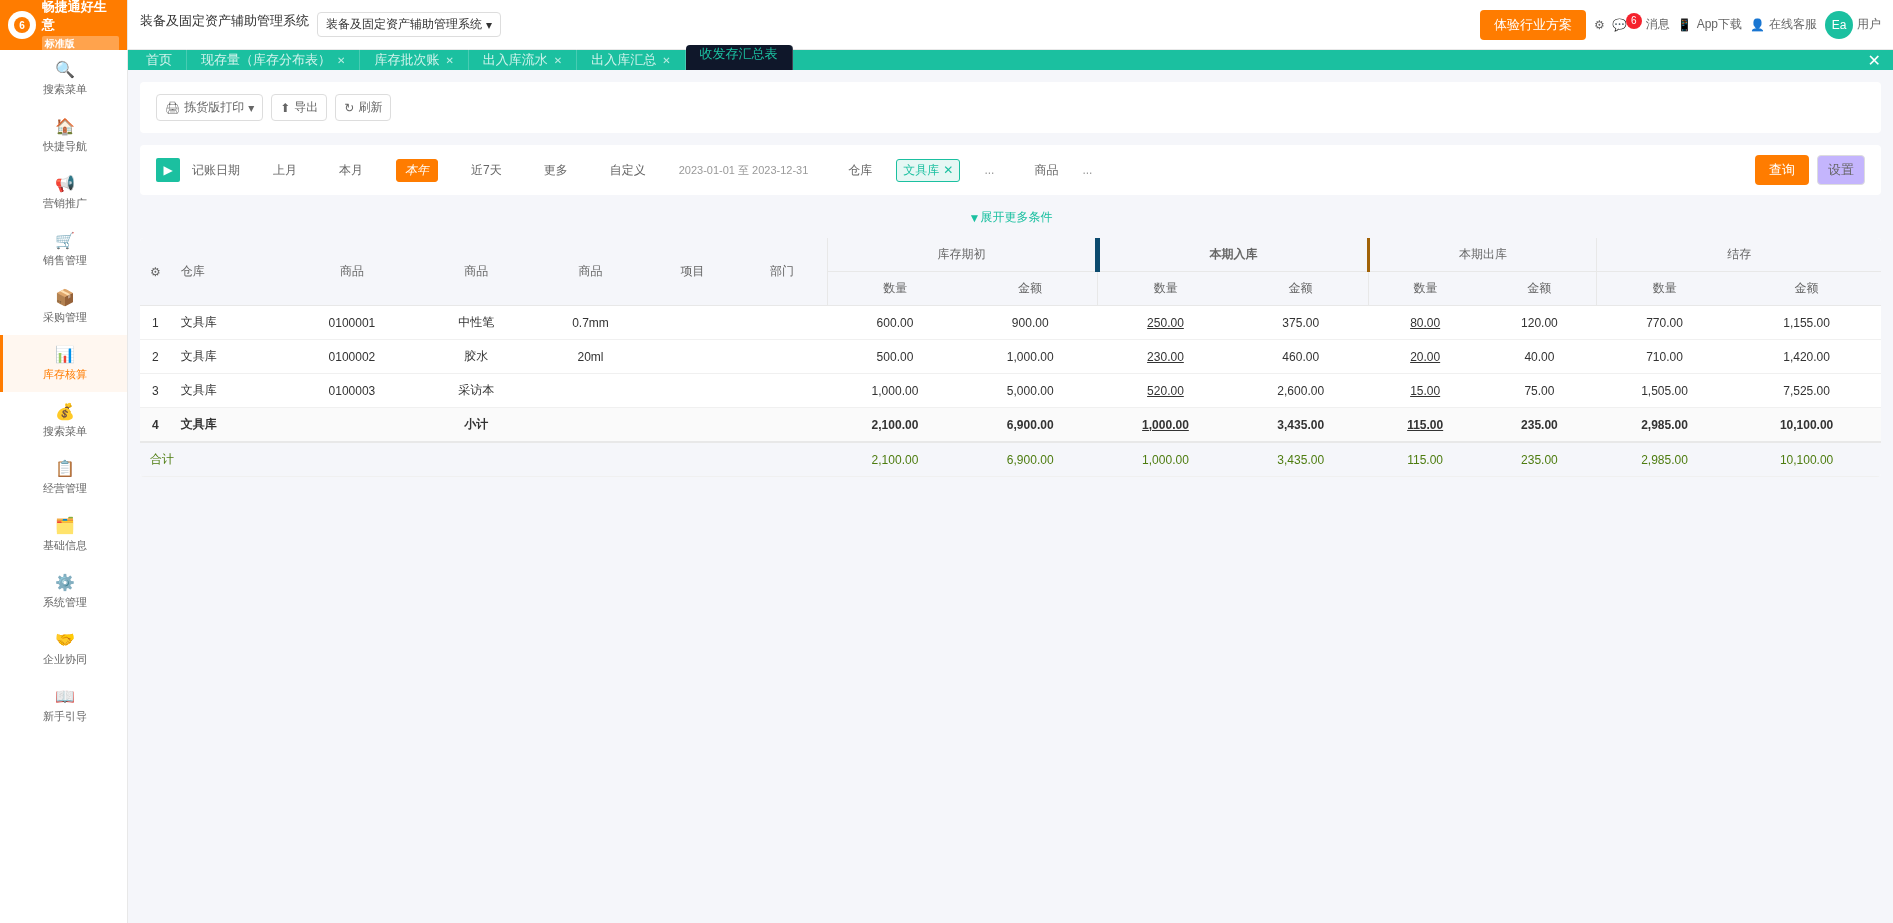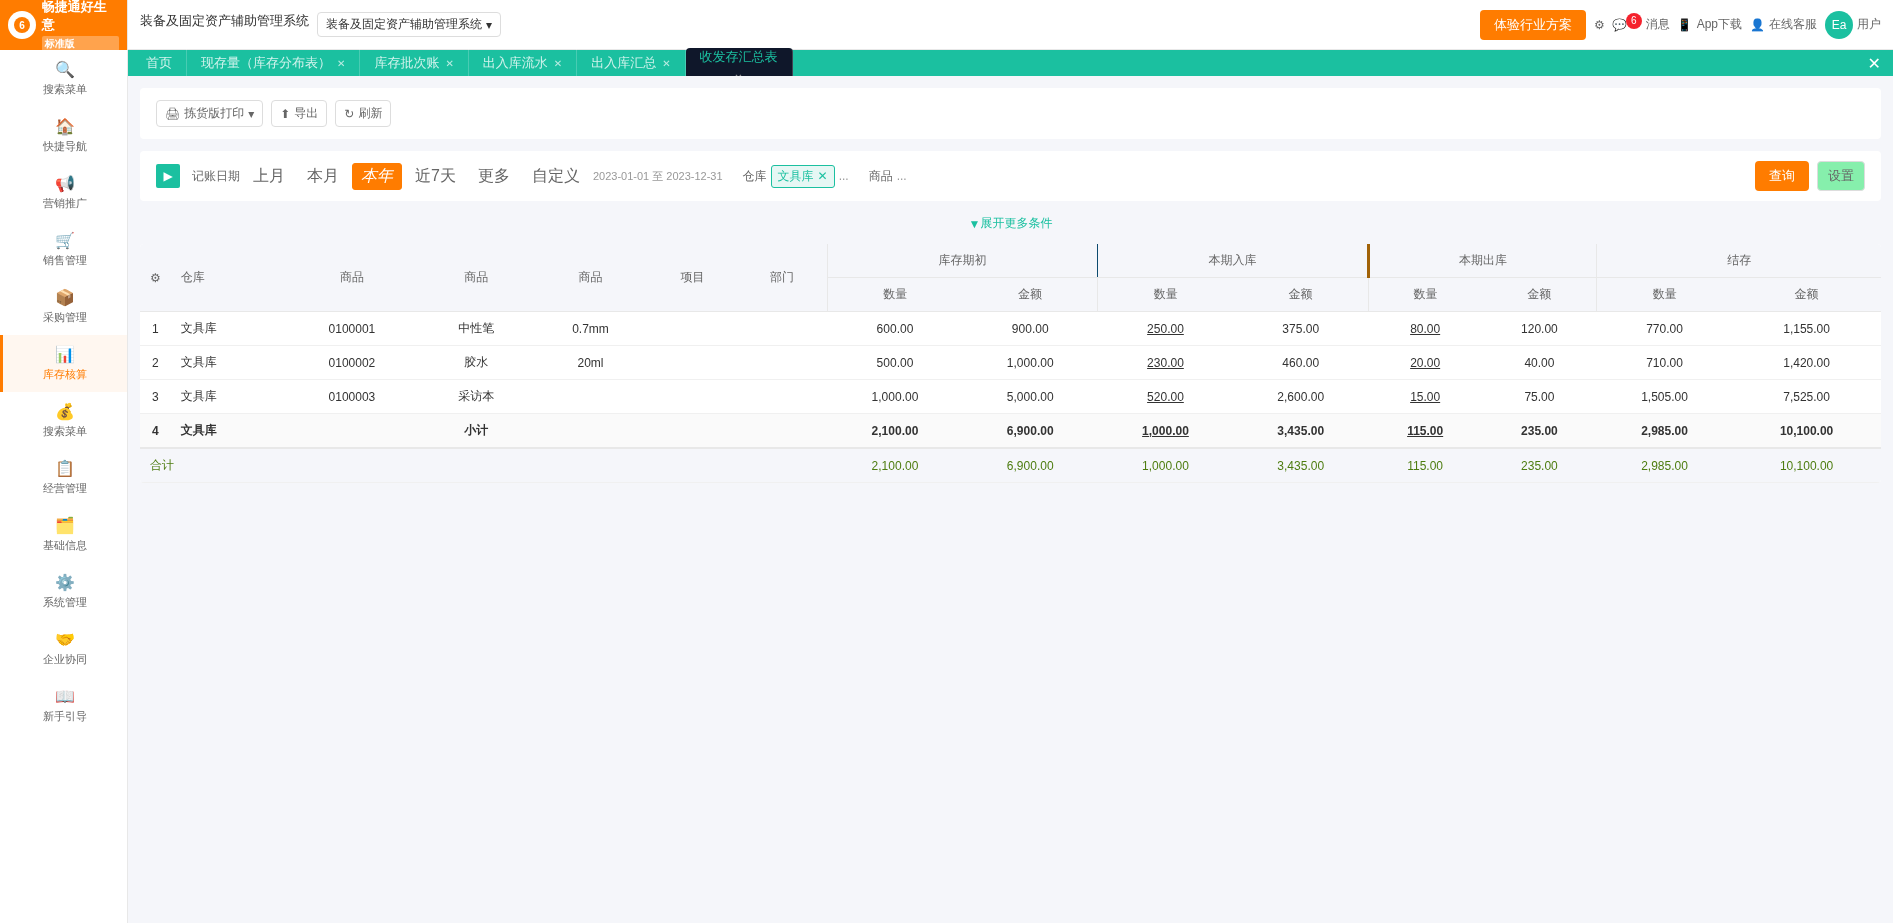--- a/index.html
+++ b/index.html
@@ -21,47 +21,47 @@
 
     
     .topbar { background: #fff; height: 50px; display: flex; align-items: center; padding: 0 12px; border-bottom: 1px solid #e8e8e8; gap: 8px; }
     .topbar-title { font-size: 13px; color: #333; flex: 1; display: flex; gap: 8px; }
     .topbar-selector { border: 1px solid #ddd; border-radius: 4px; padding: 3px 8px; font-size: 12px; display: flex; align-items: center; gap: 4px; cursor: pointer; }
     .topbar-btn { background: #ff7c00; color: #fff; border: none; border-radius: 4px; padding: 6px 14px; font-size: 13px; cursor: pointer; margin-left: 48px; }
     .topbar-icon-btn { display: flex; align-items: center; gap: 4px; color: #666; font-size: 12px; cursor: pointer; }
     .badge { background: #f5222d; color: #fff; border-radius: 50%; width: 16px; height: 16px; font-size: 10px; display: flex; align-items: center; justify-content: center; margin-top: -8px; margin-left: -6px; }
 
     
-    .tabs { background: #1bc0a0; display: flex; align-items: center; height: 26px; padding: 0 4px; }
+    .tabs { background: #1bc0a0; display: flex; align-items: center; height: 20px; padding: 0 4px; }
     .tab { padding: 0 14px; height: 38px; display: flex; align-items: center; gap: 6px; color: rgba(255,255,255,0.8); cursor: pointer; font-size: 13px; border-right: 1px solid rgba(255,255,255,0.2); }
     .tab.active { background: #0f172a; color: #1bc0a0; border-radius: 4px 4px 0 0; height: 34px; margin-top: 4px; flex-direction: column; }
     .tab-close { font-size: 10px; color: rgba(255,255,255,0.7); cursor: pointer; }
     .tab.active .tab-close { color: #999; }
     .tabs-close-btn { margin-left: auto; color: #fff; font-size: 16px; cursor: pointer; padding: 0 8px; }
 
     
     .content { flex: 1; background: #f5f6fa; padding: 12px; overflow: auto; }
     .page-title { font-size: 15px; font-weight: bold; color: #333; margin-bottom: 12px; background: #fff; padding: 12px 16px; border-radius: 4px; display: flex; align-items: center; justify-content: space-between; }
     .page-title-actions { display: flex; gap: 8px; }
     .title-btn { display: flex; align-items: center; gap: 4px; color: #666; font-size: 12px; cursor: pointer; border: 1px solid #ddd; border-radius: 4px; padding: 4px 8px; background: #fff; }
 
     
     .filter-bar { background: #fff; border-radius: 4px; padding: 10px 16px; margin-bottom: 10px; display: flex; align-items: center; gap: 12px; flex-wrap: wrap; }
     .filter-expand-btn { width: 24px; height: 24px; background: #1bc0a0; border-radius: 2px; display: flex; align-items: center; justify-content: center; color: #fff; cursor: pointer; flex-shrink: 0; }
-    .filter-row { display: flex; align-items: center; gap: 4px; flex: 1; flex-wrap: wrap; }
+    .filter-row { display: flex; align-items: center; gap: 24px; flex: 1; flex-wrap: wrap; }
     .filter-label { color: #666; font-size: 12px; white-space: nowrap; }
-    .date-btn { padding: 2px 8px; border-radius: 3px; cursor: pointer; font-size: 16px; color: #666; border: 1px solid transparent; }
+    .date-btn { padding: 2px 8px; border-radius: 3px; cursor: pointer; font-size: 12px; color: #666; border: 1px solid transparent; }
     .date-btn.active { background: #ff7c00; color: #fff; border-color: #ff7c00; font-style: italic; }
     .date-range { color: #999; font-size: 11px; }
     .filter-chip { background: #e6f7f4; border: 1px solid #1bc0a0; color: #1bc0a0; border-radius: 3px; padding: 2px 6px; font-size: 12px; display: flex; align-items: center; gap: 4px; }
     .filter-chip-close { cursor: pointer; color: #1bc0a0; }
     .filter-more { color: #999; font-size: 12px; cursor: pointer; }
     .filter-actions { display: flex; gap: 8px; margin-left: auto; }
     .query-btn { background: #ff7c00; color: #fff; border: none; border-radius: 4px; padding: 5px 14px; font-size: 13px; cursor: pointer; }
-    .setting-btn { background: #86efac; color: #666; border: 1px solid #ddd; border-radius: 4px; padding: 5px 10px; font-size: 13px; cursor: pointer; }
+    .setting-btn { background: #c4b5fd; color: #666; border: 1px solid #ddd; border-radius: 4px; padding: 5px 10px; font-size: 13px; cursor: pointer; }
 
     .expand-conditions { display: flex; align-items: center; justify-content: center; padding: 4px; color: #1bc0a0; font-size: 12px; cursor: pointer; margin-bottom: 8px; }
 
     
     .table-container { background: #fff; border-radius: 4px; overflow: auto; }
     table { width: 100%; border-collapse: collapse; font-size: 12px; }
     thead tr { background: #f5f6fa; }
     th { padding: 8px 10px; text-align: center; color: #666; font-weight: normal; border-bottom: 1px solid #e8e8e8; white-space: nowrap; }
     th.left { text-align: left; }
     td { padding: 8px 10px; text-align: center; border-bottom: 1px solid #f0f0f0; white-space: nowrap; }
@@ -260,21 +260,21 @@
         <thead>
           <tr class="th-group">
             <th class="settings-col" rowspan="2">⚙</th>
             <th rowspan="2" class="left">仓库</th>
             <th rowspan="2">商品</th>
             <th rowspan="2">商品</th>
             <th rowspan="2">商品</th>
             <th rowspan="2">项目</th>
             <th rowspan="2">部门</th>
             <th colspan="2" style="border-left:1px solid #e8e8e8;">库存期初</th>
-            <th colspan="2" style="border-left:1px solid #0c4a6e;">本期入库</th>
+            <th colspan="2" style="border-left:5px solid #0c4a6e;font-weight:bold;">本期入库</th>
             <th colspan="2" style="border-left:3px solid #a16207;">本期出库</th>
             <th colspan="2" style="border-left:1px solid #e8e8e8;">结存</th>
           </tr>
           <tr>
             <th style="border-left:1px solid #e8e8e8;">数量</th>
             <th>金额</th>
             <th style="border-left:1px solid #e8e8e8;">数量</th>
             <th>金额</th>
             <th style="border-left:1px solid #e8e8e8;">数量</th>
             <th>金额</th>

